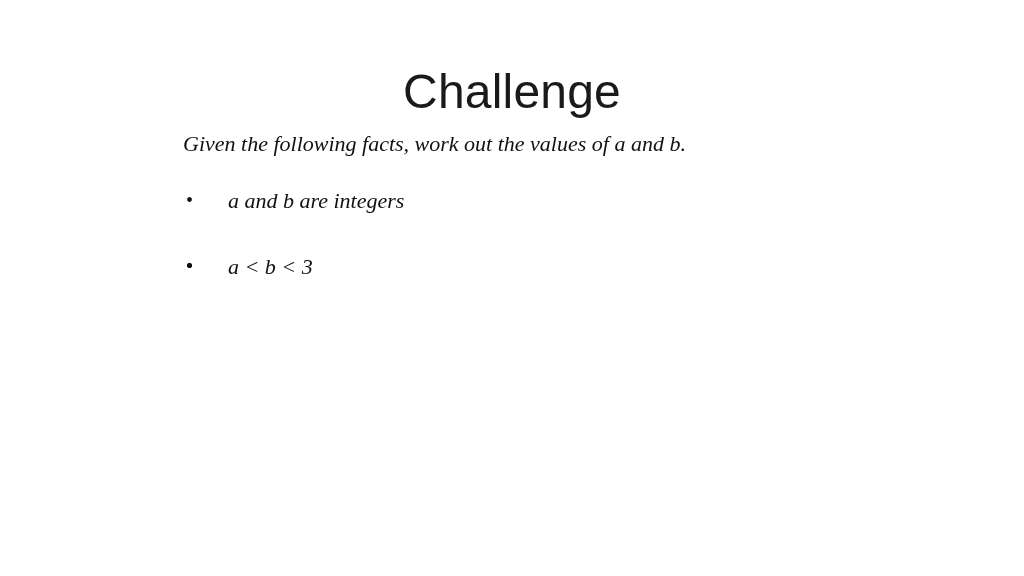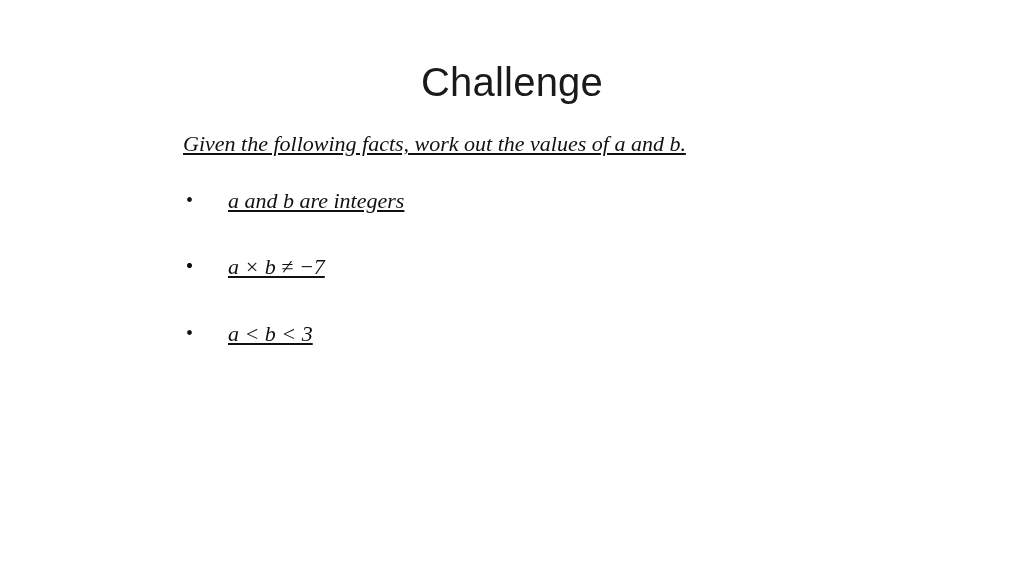--- a/index.html
+++ b/index.html
@@ -20,21 +20,21 @@
     height: 576px;
     background: #ffffff;
   }
   .slide-title {
     position: absolute;
     top: 32px;
     left: 0;
     width: 1024px;
     text-align: center;
     font-family: "Liberation Sans", sans-serif;
-    font-size: 40px;
+    font-size: 48px;
     font-weight: 400;
     color: #1a1a1a;
     letter-spacing: 0.2px;
     line-height: 1.15;
   }
   .body-block {
     position: absolute;
     top: 130px;
     left: 183px;
     width: 700px;
@@ -64,21 +64,20 @@
   .bullet-marker {
     position: absolute;
     left: 3px;
     top: 0;
     font-size: 20px;
     line-height: 1.3;
     color: #111111;
   }
   .math {
     font-style: italic;
-    text-decoration: underline;
   }
 </style>
 </head>
 <body>
 
 <div class="slide">
 
   <h1 class="slide-title">Challenge</h1>
 
   <div class="body-block">
@@ -91,21 +90,20 @@
         <span class="bullet-marker">•</span>
         <span class="math">a and b are integers</span>
       </li>
 
       <li class="bullet-item">
         <span class="bullet-marker">•</span>
       </li>
 
       <li class="bullet-item">
         <span class="bullet-marker">•</span>
-        <span class="math">a × b ≠ −7</span>
       </li>
 
       <li class="bullet-item">
         <span class="bullet-marker">•</span>
         <span class="math">a &lt; b &lt; 3</span>
       </li>
 
     </ul>
   </div>
 </div>

